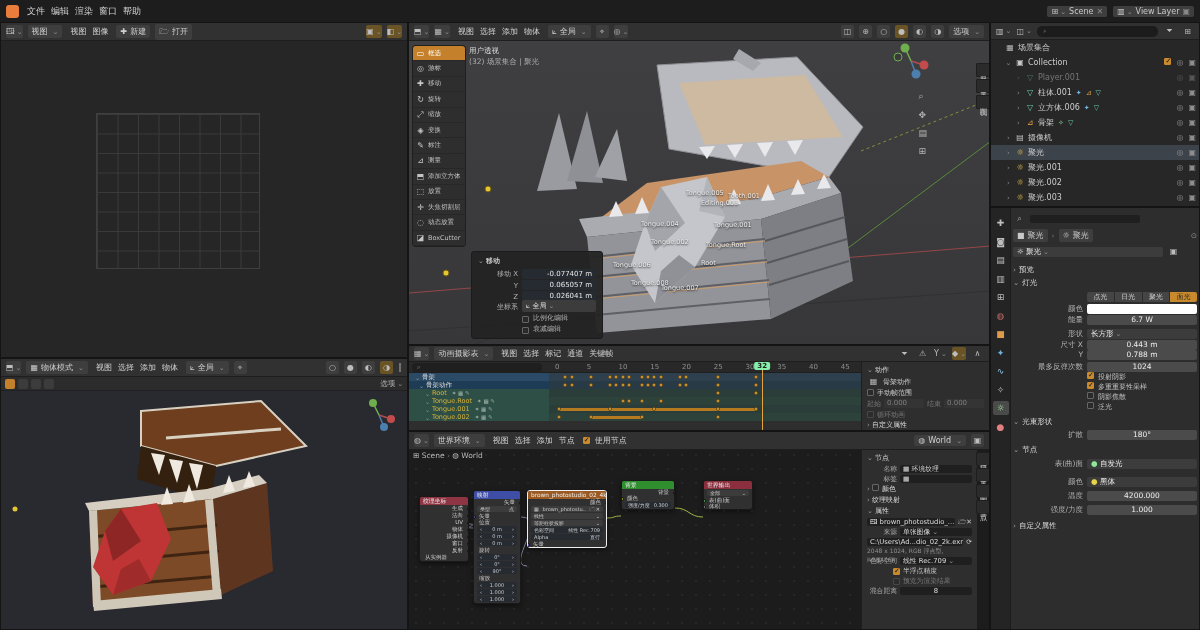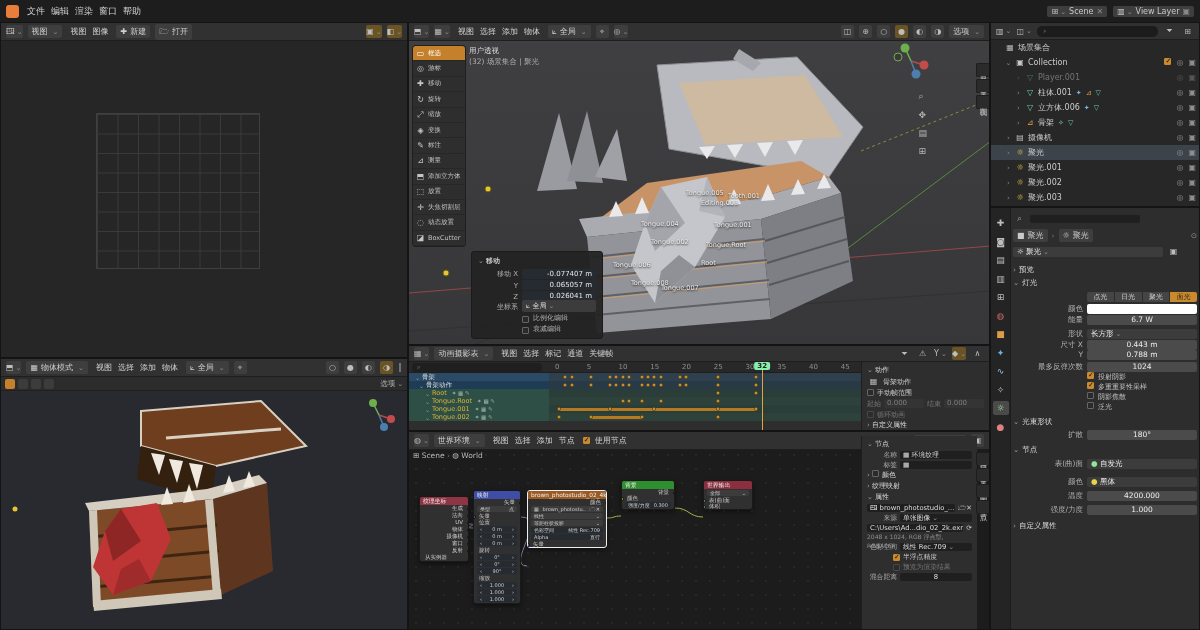--- a/index.html
+++ b/index.html
@@ -88,21 +88,21 @@
 .node{position:absolute;background:#303030;border:1px solid #191919;border-radius:3px;font-size:5.5px;color:#cdcdcd;box-shadow:0 2px 5px rgba(0,0,0,.45)}
 .node.sel{border-color:#f0f0f0}
 .nh{height:8px;line-height:8px;padding:0 3px;color:#eee;border-radius:2px 2px 0 0;font-size:5.8px;white-space:nowrap;overflow:hidden}
 .nrow{height:7px;line-height:7px;padding:0 5px;position:relative;white-space:nowrap;overflow:hidden}
 .nrow.r{text-align:right}
 .nfield{background:#262b31;border-radius:2px;margin:1px 3px;height:6px;line-height:6px;padding:0 3px;display:flex;justify-content:space-between;font-size:5px}
 .nfield.btn{background:#3c3c3c}
 .sk{position:absolute;width:4px;height:4px;border-radius:50%;border:1px solid #101010;top:1.5px}
 .sk.l{left:-2.5px}.sk.r{right:-2.5px}
 .sk.vec{background:#6363c7}.sk.col{background:#c7c729}.sk.shd{background:#63c763}.sk.gry{background:#a0a0a0}
-#npanel{position:absolute;right:12px;top:4px;width:116px;bottom:0;background:#2e2e2e;border-left:1px solid #1e1e1e;padding:3px 5px;font-size:6.8px;z-index:6}
+#npanel{position:absolute;right:12px;top:18px;width:116px;bottom:0;background:#2e2e2e;border-left:1px solid #1e1e1e;padding:3px 5px;font-size:6.8px;z-index:6}
 .nprow{display:flex;align-items:center;gap:3px;height:10px}
 .nplab{width:30px;text-align:right;color:#ababab;flex:0 0 auto}
 .npfield{flex:1;background:#1f1f1f;border-radius:2px;height:8px;line-height:8px;padding:0 3px;color:#ddd;overflow:hidden;white-space:nowrap}
 .ph{color:#d6d6d6;font-size:7px;height:11px;line-height:11px;white-space:nowrap;overflow:hidden}
 
 #outliner{left:990px;top:22px;width:210px;height:185px;background:#272727}
 #ol-rows{position:absolute;left:0;top:17px;right:0}
 .olrow{display:flex;align-items:center;height:15px;font-size:8px;color:#cdcdcd;padding-right:3px;gap:3px}
 .olrow.active{background:#3d434b}
 .olic{font-size:8px;width:10px;text-align:center;flex:0 0 auto}

